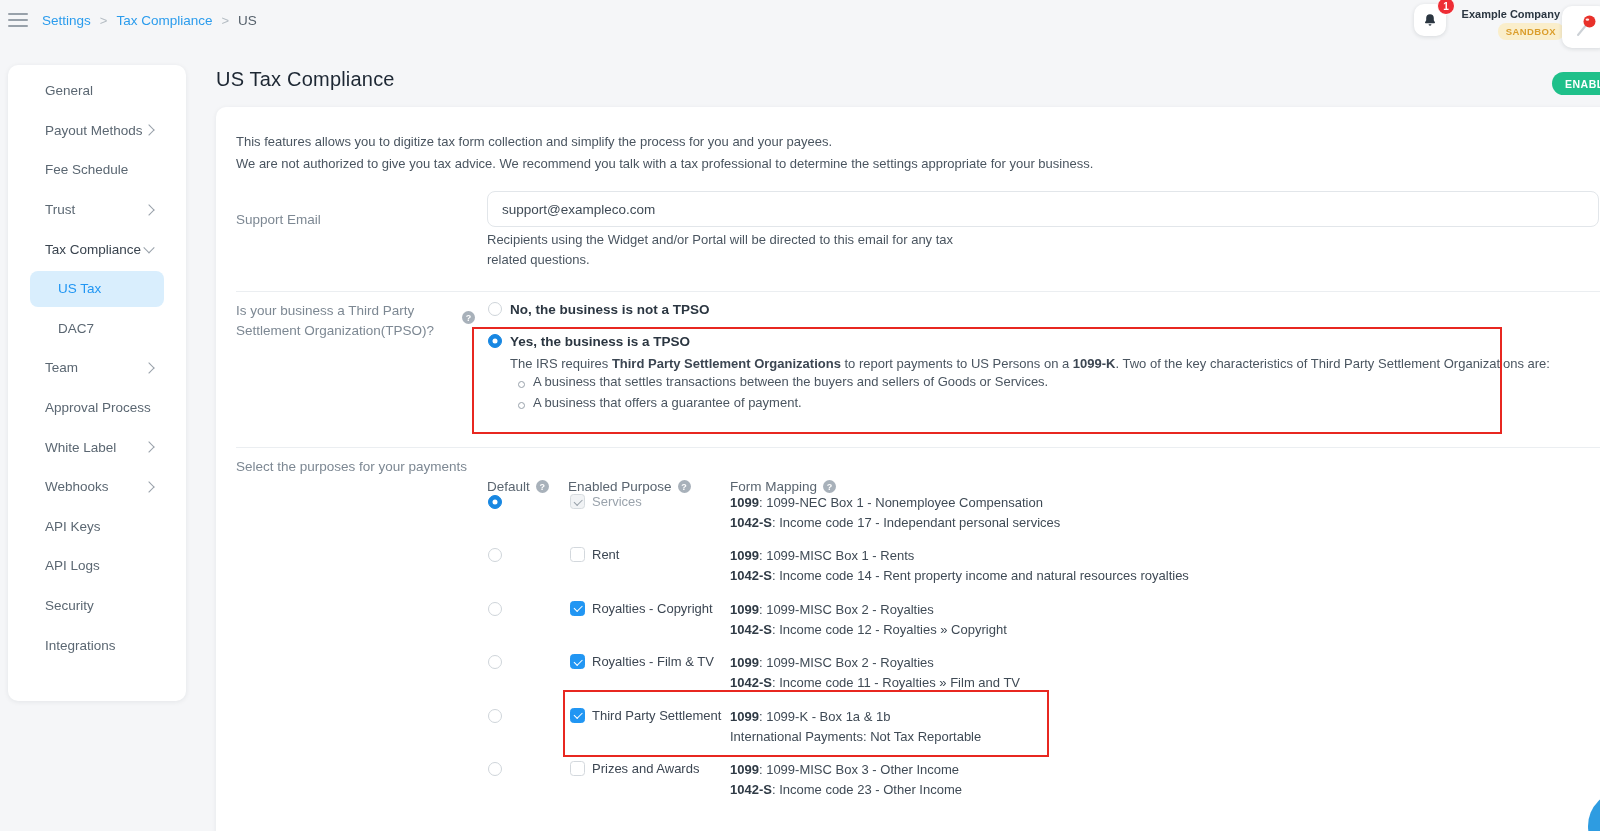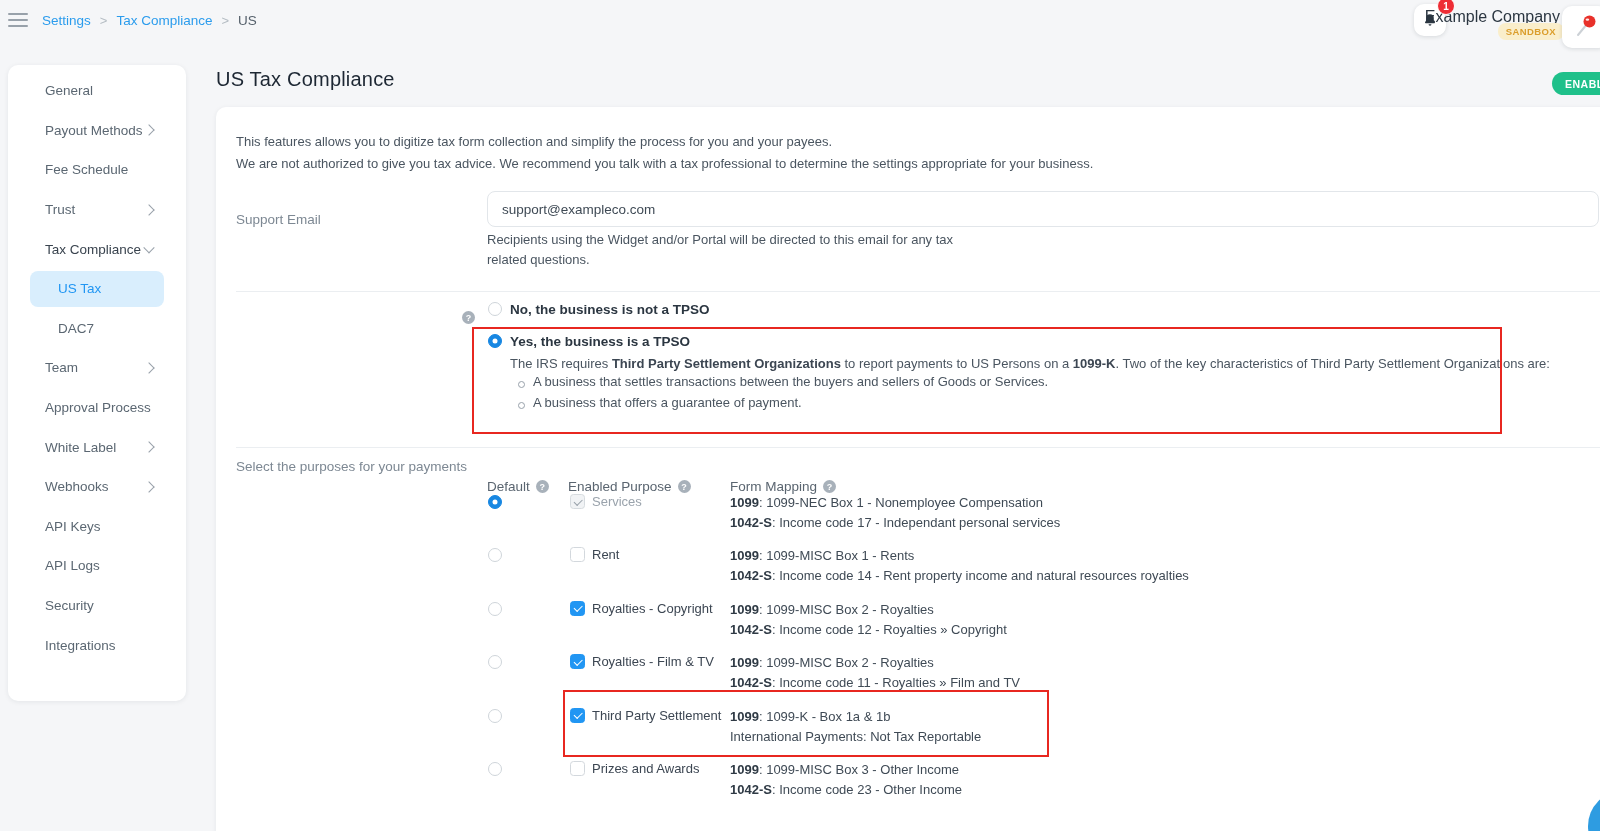--- a/index.html
+++ b/index.html
@@ -12,21 +12,21 @@
   .hamburger{position:absolute;left:8px;top:13px;width:20px;height:14px;cursor:pointer}
   .hamburger span{display:block;height:2px;background:#98a1aa;border-radius:2px;margin-bottom:4px}
   .breadcrumb{position:absolute;left:42px;top:13px;display:flex;align-items:flex-start;gap:9px;font-size:13.5px}
   .crumb-link{color:#2b9ced;cursor:pointer}
   .crumb-sep{color:#b4bcc3;font-size:13px}
   .crumb-current{color:#55606b}
   .bell-card{position:absolute;left:1414px;top:4px;width:32px;height:32px;background:#fff;border-radius:10px;
     box-shadow:0 1px 4px rgba(25,39,52,.14);display:flex;align-items:center;justify-content:center;cursor:pointer}
   .bell-badge{position:absolute;left:1437px;top:-3px;width:16px;height:16px;border-radius:50%;background:#ee2d35;
     color:#fff;font-size:10px;font-weight:bold;display:flex;align-items:center;justify-content:center;border:1.5px solid #fff;z-index:3}
-  .company-name{position:absolute;right:40px;top:8px;font-size:16px;font-weight:normal;color:#2b3641}
+  .company-name{position:absolute;right:40px;top:8px;font-size:11px;font-weight:bold;color:#2b3641}
   .sandbox-badge{position:absolute;right:36px;top:23px;background:#faeecb;color:#db9d2b;font-size:9.5px;
     font-weight:bold;letter-spacing:.4px;padding:3px 8px;border-radius:8px}
   .avatar-card{position:absolute;left:1562px;top:6px;width:46px;height:42px;background:#fff;border-radius:10px;
     box-shadow:0 1px 4px rgba(25,39,52,.14);display:flex;align-items:center;justify-content:center;cursor:pointer}
   
   .sidebar{position:absolute;left:8px;top:65px;width:178px;height:636px;background:#fff;border-radius:10px;
     box-shadow:0 1px 5px rgba(25,39,52,.08);padding:6px 17px;box-sizing:border-box}
   .side-item{height:39.6px;display:flex;align-items:center;padding:0 14px 0 20px;color:#5b6772;
     font-size:13.5px;cursor:pointer;position:relative}
   .side-item.emph{color:#39434e}
@@ -174,20 +174,24 @@
     <div>This features allows you to digitize tax form collection and simplify the process for you and your payees.</div>
     <div>We are not authorized to give you tax advice. We recommend you talk with a tax professional to determine the settings appropriate for your business.</div>
   </div>
 
   <div class="field-label" style="left:20px;top:105px">Support Email</div>
   <div class="email-input">support@exampleco.com</div>
   <div class="email-help">Recipients using the Widget and/or Portal will be directed to this email for any tax related questions.</div>
 
   <div class="divider" style="top:184px"></div>
 
+  <div class="field-label" style="left:20px;top:194px;line-height:19.5px">
+    <div>Is your business a Third Party</div>
+    <div>Settlement Organization(TPSO)?</div>
+  </div>
   <span class="q-icon" style="position:absolute;left:246px;top:204px">?</span>
 
   <span class="radio" style="left:272px;top:195px"></span>
   <span class="opt-label" style="left:294px;top:195px">No, the business is not a TPSO</span>
 
   <span class="radio on" style="left:272px;top:227px"></span>
   <span class="opt-label" style="left:294px;top:227px">Yes, the business is a TPSO</span>
 
   <div class="tpso-desc"><span>The IRS requires </span><b>Third Party Settlement Organizations</b><span> to report payments to US Persons on a </span><b>1099-K</b><span>. Two of the key characteristics of Third Party Settlement Organizations are:</span></div>
   <div id="tpso-bullets"></div>

